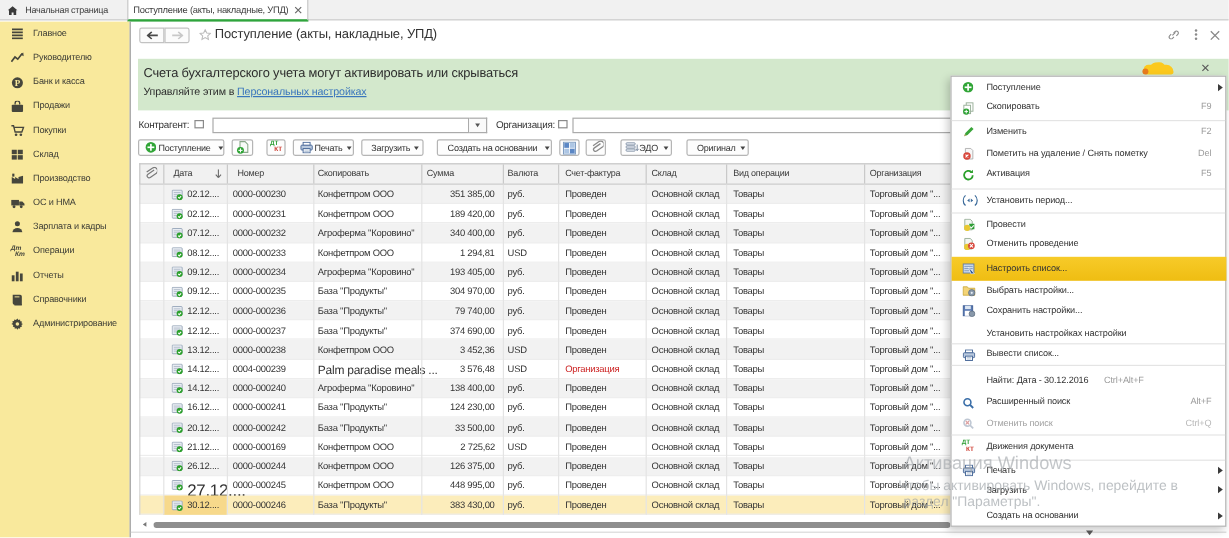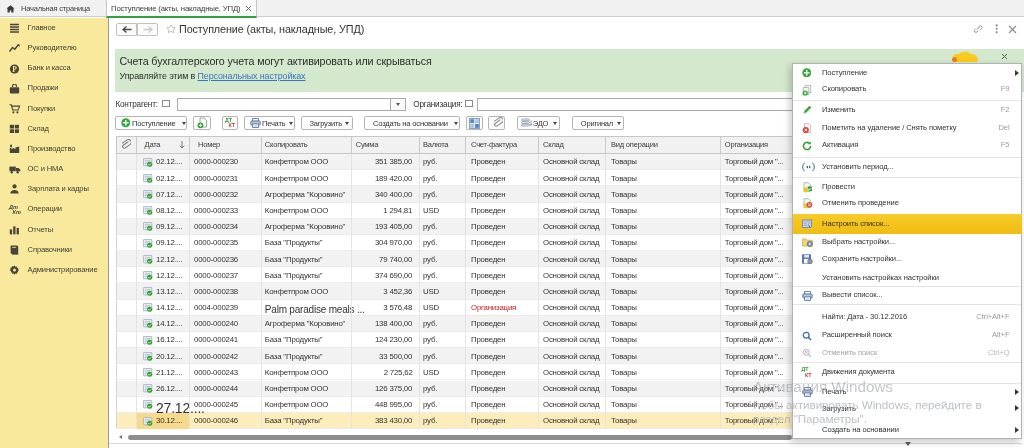--- a/index.html
+++ b/index.html
@@ -533,21 +533,21 @@
 <div class="ab" style="left:115.5px;top:364.3px;width:899.5px;height:16.18px;background:#ffffff;border-bottom:1px solid #ededed"></div>
 <div class="ab" style="left:143px;top:367.9px">
     <svg width="10" height="9" viewBox="0 0 10 9">
       <rect x="0.4" y="0.4" width="8.4" height="7.4" rx="0.8" fill="#e9edf3" stroke="#9aa8ba" stroke-width="0.8"></rect>
       <path d="M1.8 2.4h5.6M1.8 4h5.6M1.8 5.6h3.4" stroke="#aab6c6" stroke-width="0.7"></path>
       <circle cx="6.7" cy="6.3" r="2.5" fill="#2ca02c"></circle>
       <path d="M5.5 6.3l0.9.9 1.5-1.7" stroke="#fff" stroke-width="0.9" fill="none"></path>
     </svg>
   </div>
 <div class="txt" style="left:156px;top:368.7px;font-size:7.85px">21.12....</div>
-<div class="txt" style="left:194px;top:368.7px;font-size:7.85px">0000-000243</div>
+<div class="txt" style="left:194px;top:368.7px;font-size:7.85px">0000-000169</div>
 <div class="txt" style="left:264.8px;top:368.7px;font-size:7.85px">Конфетпром ООО</div>
 <div class="txt" style="left:368px;top:368.7px;width:60.2px;text-align:center;font-size:7.85px">2 725,62</div>
 <div class="txt" style="left:423px;top:368.7px;font-size:7.85px">USD</div>
 <div class="txt" style="left:471px;top:368.7px;font-size:7.85px;color:#333">Проведен</div>
 <div class="txt" style="left:543px;top:368.7px;font-size:7.85px">Основной склад</div>
 <div class="txt" style="left:611px;top:368.7px;font-size:7.85px">Товары</div>
 <div class="txt" style="left:724.8px;top:368.7px;font-size:7.85px">Торговый дом "...</div>
 <div class="ab" style="left:115.5px;top:380.5px;width:899.5px;height:16.18px;background:#f2f2f2;border-bottom:1px solid #ededed"></div>
 <div class="ab" style="left:143px;top:384.1px">
     <svg width="10" height="9" viewBox="0 0 10 9">
@@ -718,21 +718,21 @@
 <div class="ab" style="left:801.5px;top:290.5px;z-index:12">
     <svg width="11" height="10" viewBox="0 0 11 10">
       <rect x="2.6" y="0.6" width="5.8" height="2.6" fill="#fff" stroke="#4a6a9a" stroke-width="0.8"></rect>
       <rect x="0.8" y="3" width="9.4" height="4" rx="0.7" fill="#b9c9de" stroke="#4a6a9a" stroke-width="0.8"></rect>
       <rect x="2.6" y="5.8" width="5.8" height="3.6" fill="#fff" stroke="#4a6a9a" stroke-width="0.8"></rect>
       <path d="M3.6 7h3.8M3.6 8.2h3.8" stroke="#9ab0c8" stroke-width="0.6"></path>
     </svg>
   </div>
 <div class="txt" style="left:822px;top:291.3px;font-size:7.6px;letter-spacing:-0.1px;color:#333;z-index:12">Вывести список...</div>
 <div class="txt" style="left:822px;top:312.6px;font-size:7.6px;letter-spacing:-0.1px;color:#333;z-index:12">Найти: Дата - 30.12.2016</div>
-<div class="txt" style="left:920px;top:312.6px;width:89.5px;text-align:right;font-size:7.6px;letter-spacing:-0.1px;color:#9b9b9b;z-index:12">Ctrl+Alt+F</div>
+<div class="txt" style="left:920px;top:312.6px;width:89.5px;text-align:left;font-size:7.6px;letter-spacing:-0.1px;color:#9b9b9b;z-index:12">Ctrl+Alt+F</div>
 <div class="ab" style="left:801.5px;top:330.5px;z-index:12">
     <svg width="10" height="10" viewBox="0 0 10 10">
       <g opacity="1">
         <circle cx="4.2" cy="4.2" r="2.9" fill="none" stroke="#3a6ea8" stroke-width="1.3"></circle>
         <path d="M6.3 6.3l2.7 2.7" stroke="#3a6ea8" stroke-width="1.5"></path>
       </g>
     </svg>
   </div>
 <div class="txt" style="left:822px;top:331.3px;font-size:7.6px;letter-spacing:-0.1px;color:#333;z-index:12">Расширенный поиск</div>
 <div class="txt" style="left:920px;top:331.3px;width:89.5px;text-align:right;font-size:7.6px;letter-spacing:-0.1px;color:#9b9b9b;z-index:12">Alt+F</div>

